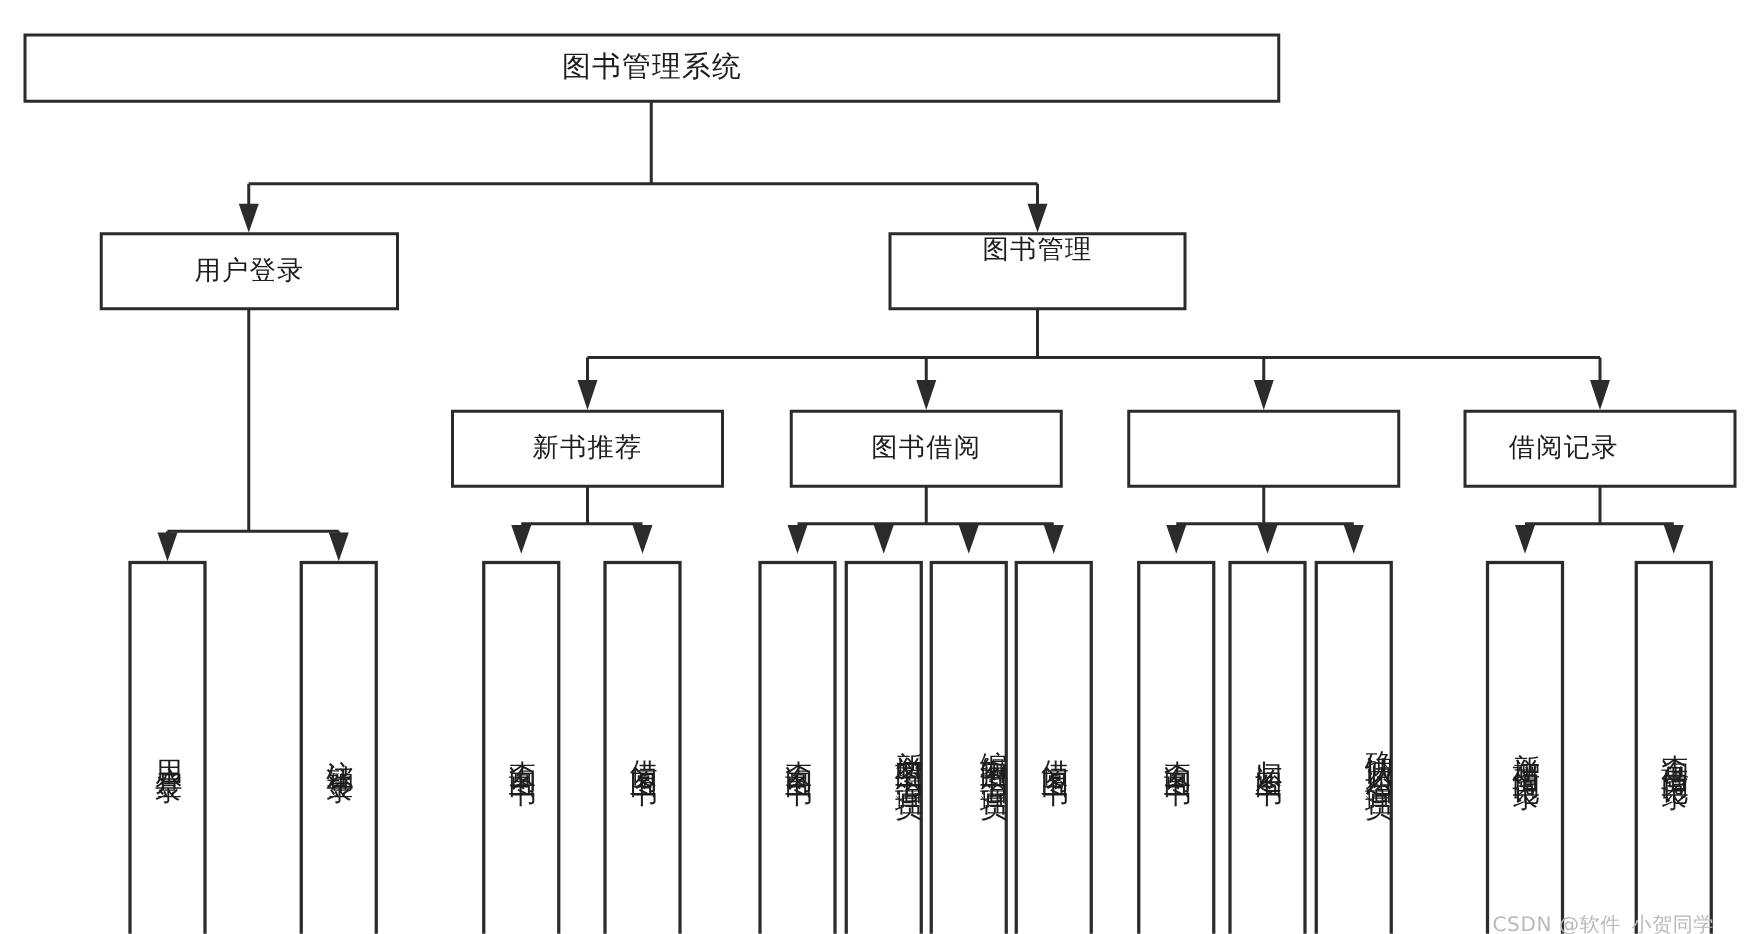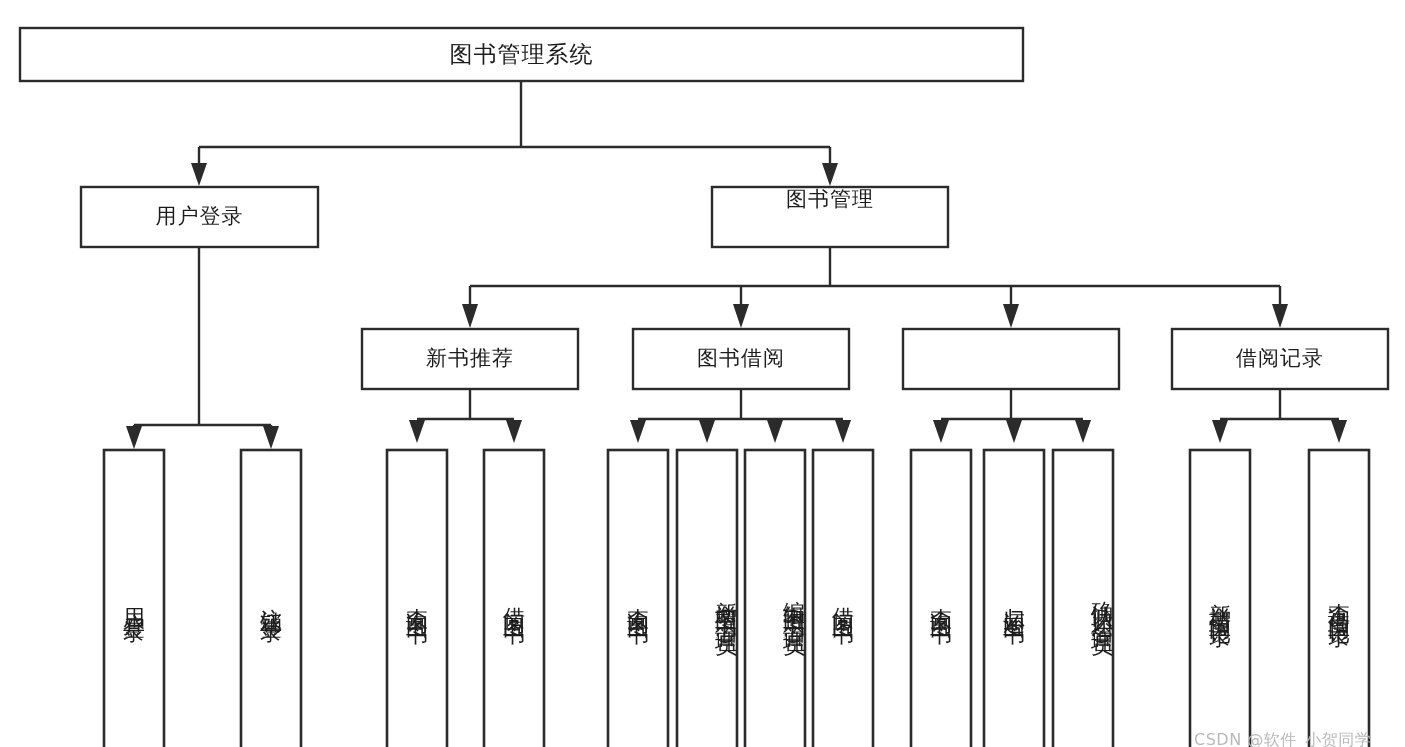--- a/index.html
+++ b/index.html
@@ -175,21 +175,21 @@
     <polygon class="arrow-head" points="1331,406 1347,406 1339,429"></polygon>
   </svg>
 
   <div class="node-label" style="left:20px; top:14px; width:1003px; height:53px; font-size:23px;">图书管理系统</div>
 
   <div class="node-label" style="left:81px; top:173px; width:237px; height:60px;">用户登录</div>
   <div class="node-label" style="left:712px; top:156px; width:236px; height:60px;">图书管理</div>
 
   <div class="node-label" style="left:362px; top:315px; width:216px; height:60px;">新书推荐</div>
   <div class="node-label" style="left:633px; top:315px; width:216px; height:60px;">图书借阅</div>
-  <div class="node-label" style="left:1172px; top:315px; width:216px; height:60px;">借阅记录</div>
+  <div class="node-label" style="left:1143px; top:315px; width:216px; height:60px;">借阅记录</div>
 
   <div class="leaf-label align-middle" style="left:104px; top:436px; width:60px; height:299px;">用户登录</div>
   <div class="leaf-label align-middle" style="left:241px; top:436px; width:60px; height:299px;">注销登录</div>
 
   <div class="leaf-label align-middle" style="left:387px; top:436px; width:60px; height:299px;">查询图书</div>
   <div class="leaf-label align-middle" style="left:484px; top:436px; width:60px; height:299px;">借阅图书</div>
 
   <div class="leaf-label align-middle" style="left:608px; top:436px; width:60px; height:299px;">查询图书</div>
   <div class="leaf-label align-start" style="left:677px; top:436px; width:60px; height:299px;">新增图书（管理员）</div>
   <div class="leaf-label align-start" style="left:745px; top:436px; width:60px; height:299px;">编辑图书（管理员）</div>

